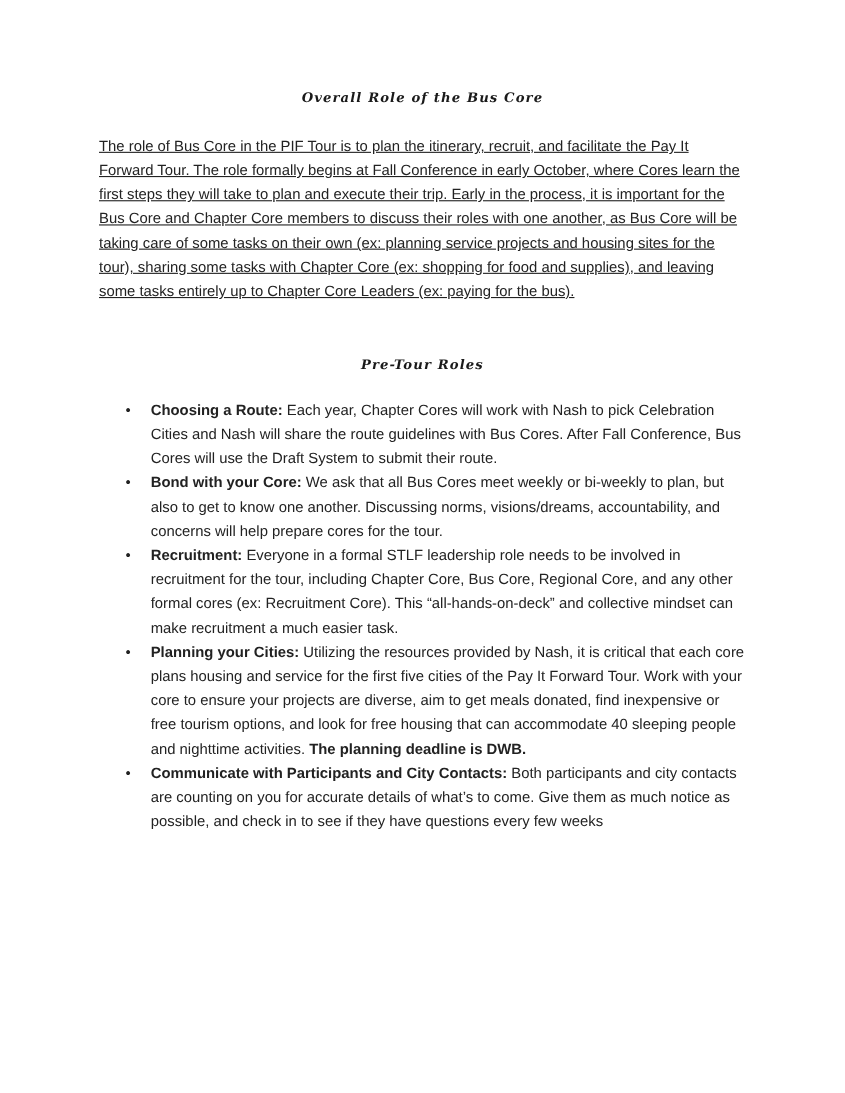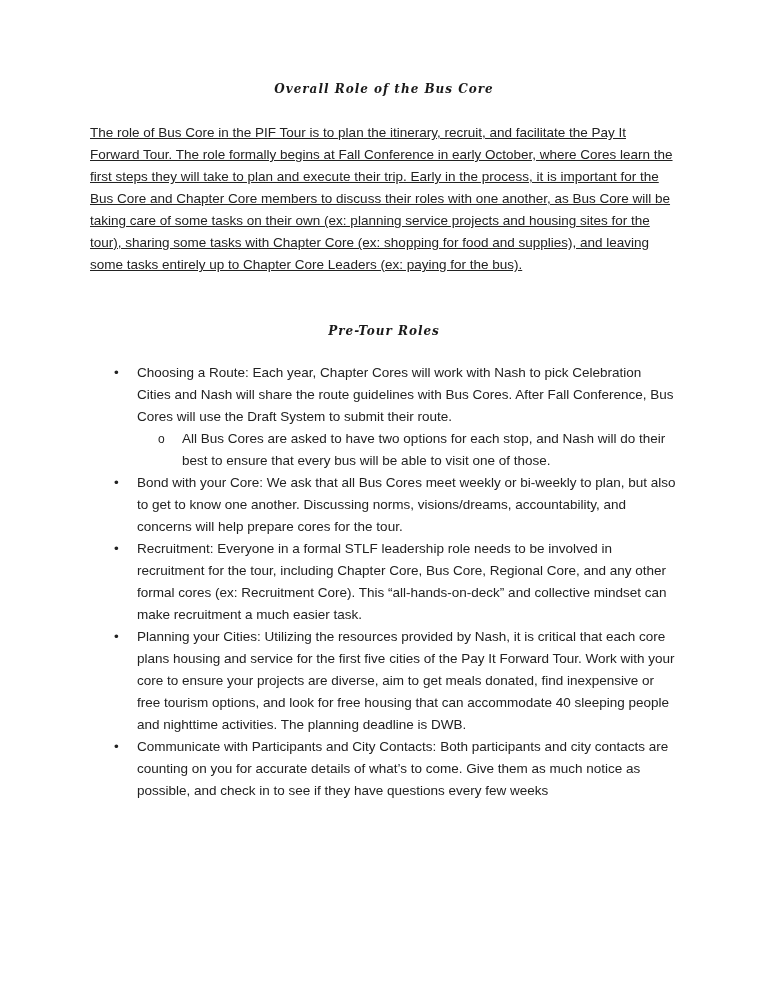--- a/index.html
+++ b/index.html
@@ -69,36 +69,35 @@
   }
   ul.sub-list > li.sub-item::before {
     content: "o";
     position: absolute;
     left: 21px;
     top: 0;
     font-size: 12px;
     color: #222222;
   }
   strong {
-    font-weight: 400;
+    font-weight: 700;
     margin-top: 34px;
   }
 </style>
 </head>
 <body>
 
 <div class="page">
   <div class="deco-title first">Overall Role of the Bus Core</div>
 
   <p class="intro-paragraph">The role of Bus Core in the PIF Tour is to plan the itinerary, recruit, and facilitate the Pay It Forward Tour. The role formally begins at Fall Conference in early October, where Cores learn the first steps they will take to plan and execute their trip. Early in the process, it is important for the Bus Core and Chapter Core members to discuss their roles with one another, as Bus Core will be taking care of some tasks on their own (ex: planning service projects and housing sites for the tour), sharing some tasks with Chapter Core (ex: shopping for food and supplies), and leaving some tasks entirely up to Chapter Core Leaders (ex: paying for the bus).</p>
 
   <div class="deco-title second">Pre-Tour Roles</div>
 
   <ul class="bullet-list">
       <li class="bullet-item"><span><strong>Choosing a Route: </strong><span>Each year, Chapter Cores will work with Nash to pick Celebration Cities and Nash will share the route guidelines with Bus Cores. After Fall Conference, Bus Cores will use the Draft System to submit their route.</span></span><ul class="sub-list">
-          <li class="sub-item"><span>All Bus Cores are asked to have two options for each stop, and Nash will do their best to ensure that every bus will be able to visit one of those.</span></li>
         </ul></li>
       <li class="bullet-item"><span><strong>Bond with your Core: </strong><span>We ask that all Bus Cores meet weekly or bi-weekly to plan, but also to get to know one another. Discussing norms, visions/dreams, accountability, and concerns will help prepare cores for the tour.</span></span></li>
       <li class="bullet-item"><span><strong>Recruitment: </strong><span>Everyone in a formal STLF leadership role needs to be involved in recruitment for the tour, including Chapter Core, Bus Core, Regional Core, and any other formal cores (ex: Recruitment Core). This “all-hands-on-deck” and collective mindset can make recruitment a much easier task.</span></span></li>
       <li class="bullet-item"><span><strong>Planning your Cities: </strong><span>Utilizing the resources provided by Nash, it is critical that each core plans housing and service for the first five cities of the Pay It Forward Tour. Work with your core to ensure your projects are diverse, aim to get meals donated, find inexpensive or free tourism options, and look for free housing that can accommodate 40 sleeping people and nighttime activities. </span><strong>The planning deadline is DWB.</strong></span></li>
       <li class="bullet-item"><span><strong>Communicate with Participants and City Contacts: </strong><span>Both participants and city contacts are counting on you for accurate details of what’s to come. Give them as much notice as possible, and check in to see if they have questions every few weeks</span></span></li>
     </ul>
 </div>
 
 </body></html>

